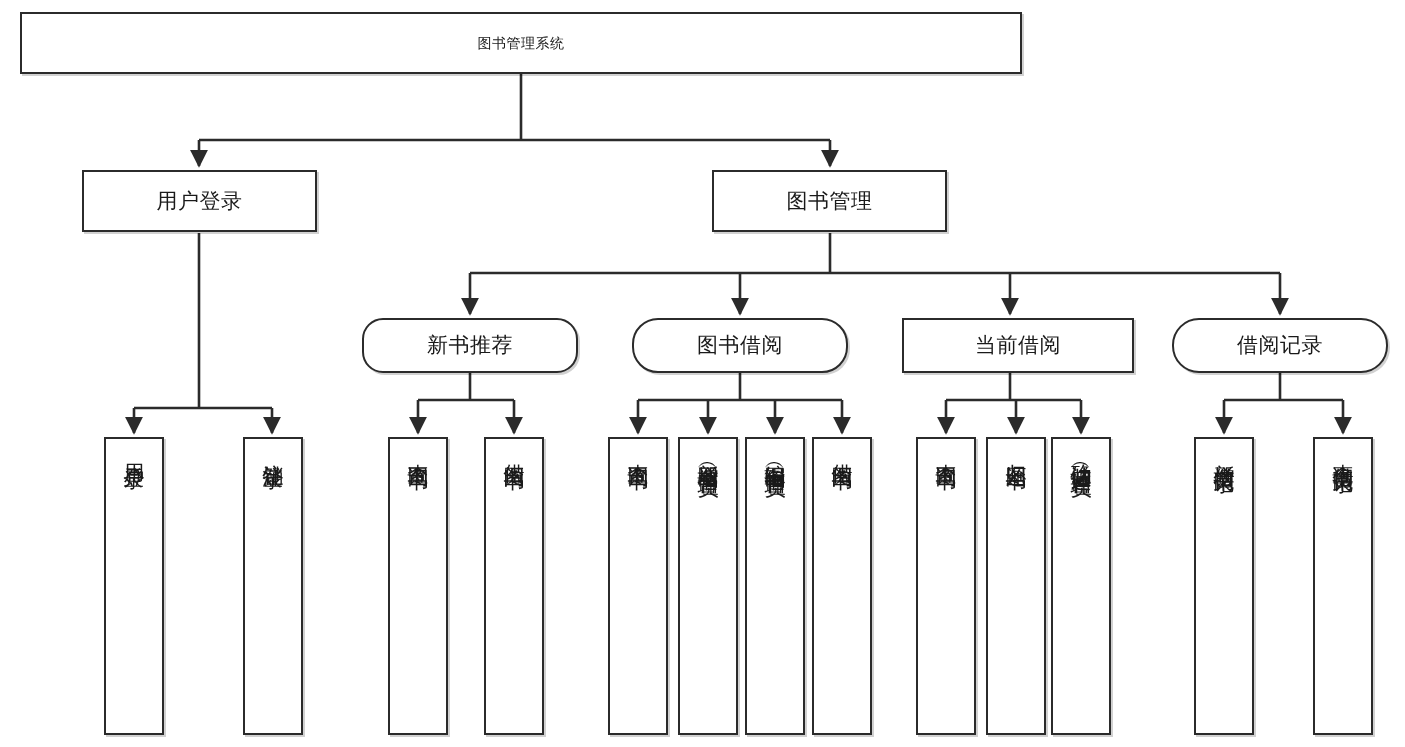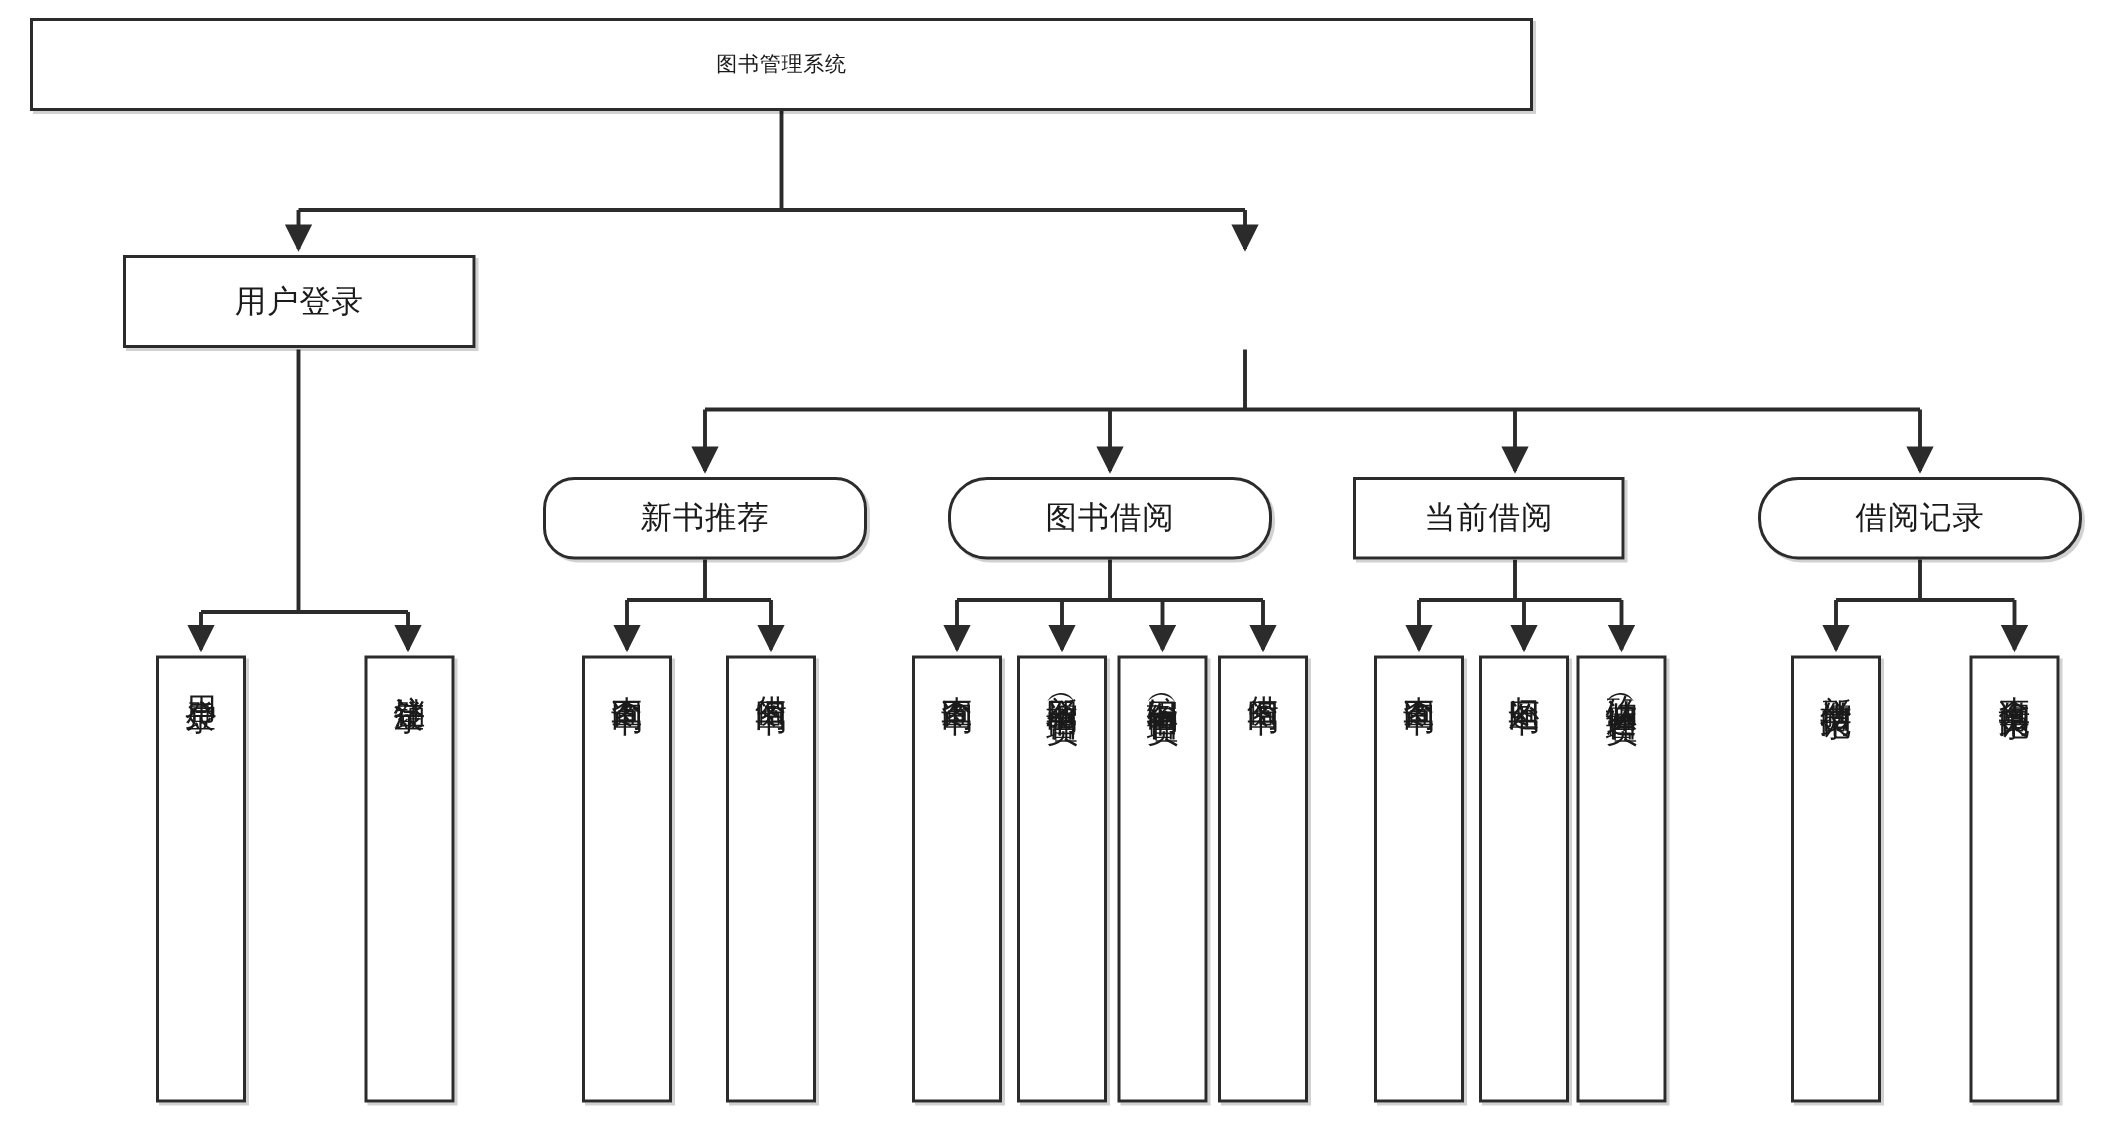--- a/index.html
+++ b/index.html
@@ -139,28 +139,31 @@
     </g>
   </svg>
 
   <div class="node horiz root" style="left:20px; top:12px; width:1002px; height:62px;">
     <span class="label">图书管理系统</span>
   </div>
 
   <div class="node horiz" style="left:82px; top:170px; width:235px; height:62px;">
     <span class="label">用户登录</span>
   </div>
+  <div class="node horiz" style="left:712px; top:170px; width:235px; height:62px;">
+    <span class="label">图书管理</span>
+  </div>
 
   <div class="node horiz" style="left:362px; top:318px; width:216px; height:55px;border-radius:21px;">
     <span class="label">新书推荐</span>
   </div>
   <div class="node horiz" style="left:632px; top:318px; width:216px; height:55px;border-radius:26px;">
     <span class="label">图书借阅</span>
   </div>
-  <div class="node horiz" style="left:902px; top:318px; width:181px; height:55px;">
+  <div class="node horiz" style="left:902px; top:318px; width:232px; height:55px;">
     <span class="label">当前借阅</span>
   </div>
   <div class="node horiz" style="left:1172px; top:318px; width:216px; height:55px;border-radius:27px;">
     <span class="label">借阅记录</span>
   </div>
 
   <div class="node vert" style="left:104px; top:437px; width:60px; height:298px;">
     <span class="label">用户登录</span>
   </div>
   <div class="node vert" style="left:243px; top:437px; width:60px; height:298px;">

